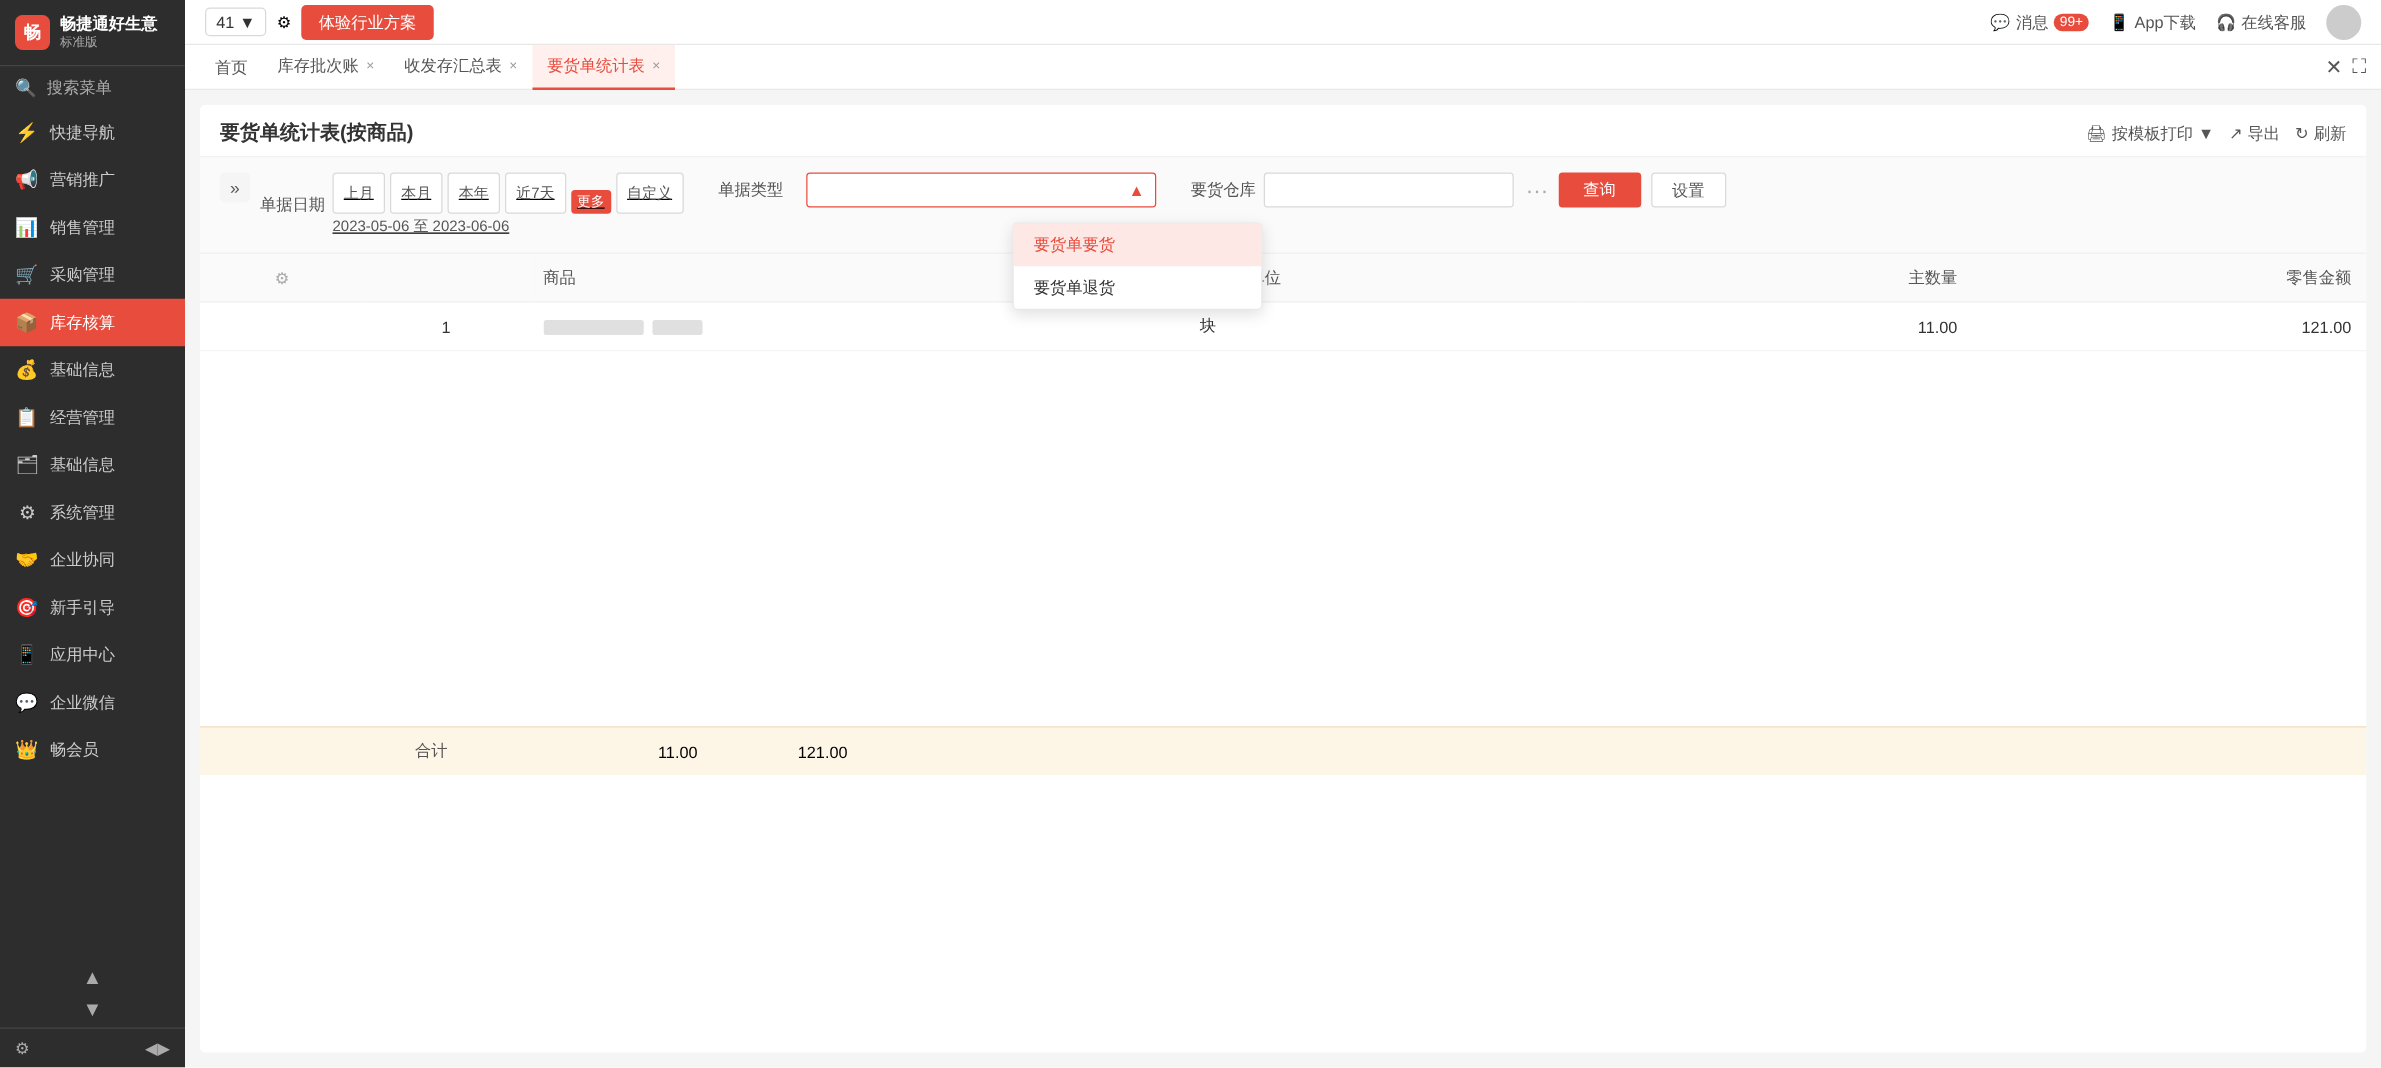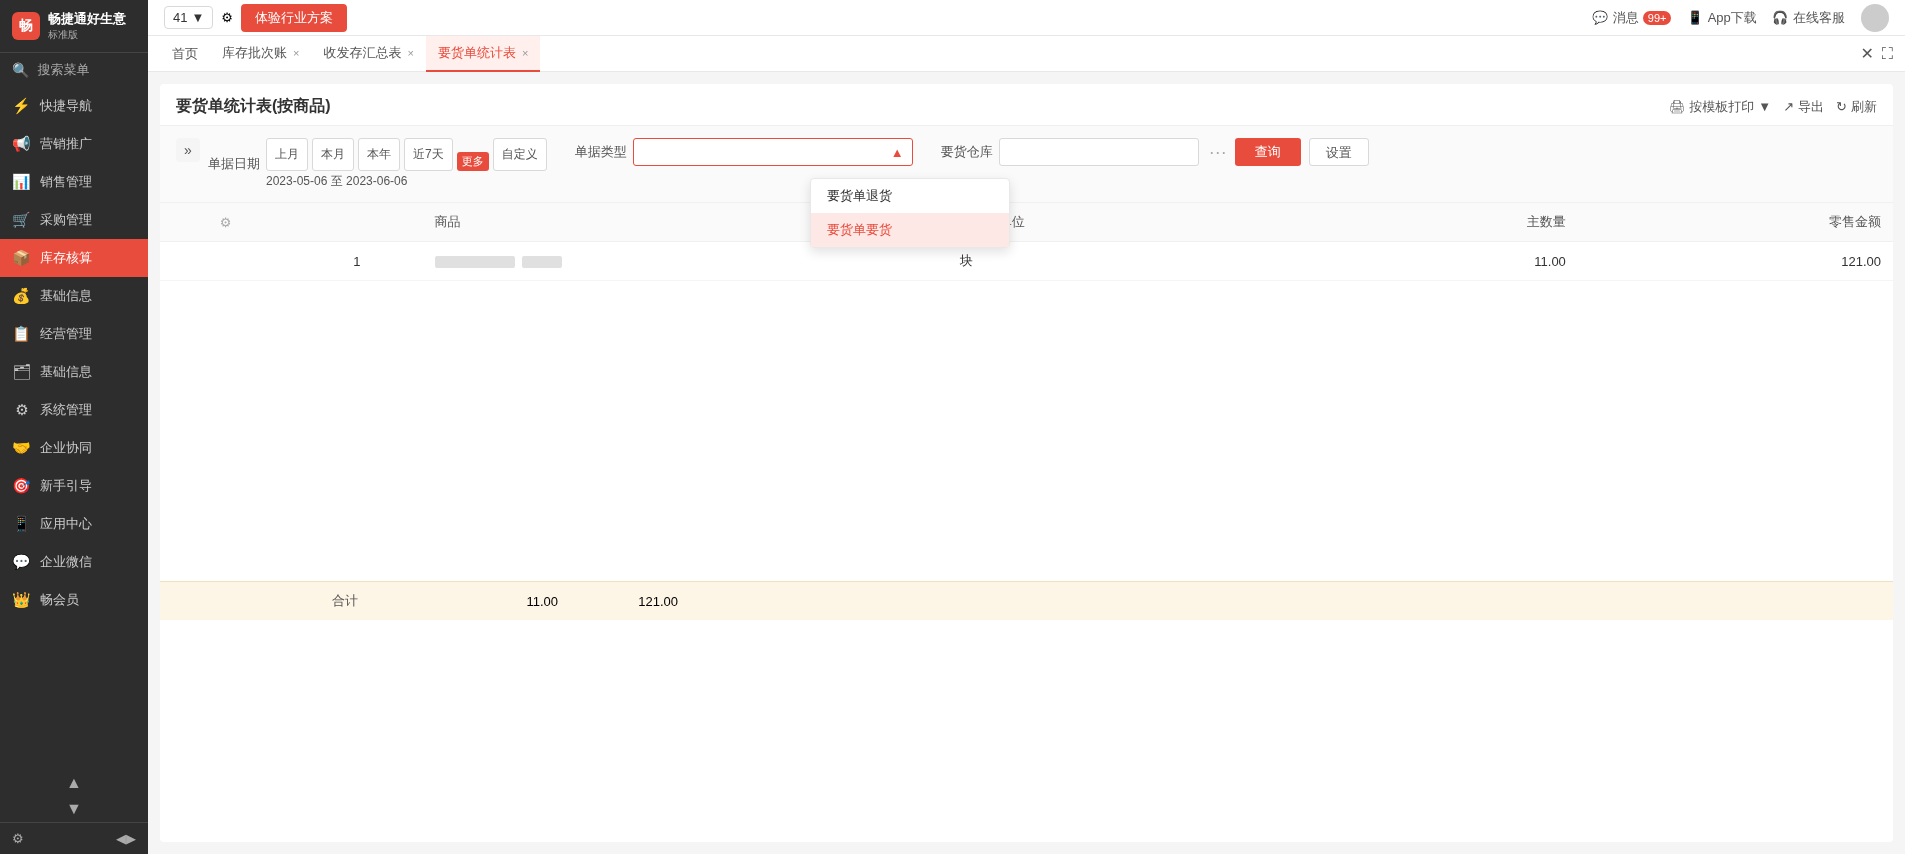--- a/index.html
+++ b/index.html
@@ -169,21 +169,21 @@
     .date-btn {
       padding: 3px 8px; border: 1px solid #d9d9d9; background: #fff;
       border-radius: 3px; cursor: pointer; font-size: 12px; color: #555;
     }
     .date-badge {
       background: #e84c3d; color: #fff; border-radius: 3px;
       padding: 2px 5px; font-size: 11px; cursor: pointer; margin-top: 14px;
     }
     .date-range { color: #555; font-size: 12px; margin-top: 2px; }
 
-    .filter-type-group { display: flex; align-items: center; gap: 6px; margin-left: 20px; }
+    .filter-type-group { display: flex; align-items: center; gap: 18px; margin-left: 20px; }
     .filter-select {
       width: 280px; height: 28px;
       border: 1px solid #e84c3d; border-radius: 3px;
       padding: 0 8px; font-size: 13px;
       outline: none; position: relative;
       display: flex; align-items: center; justify-content: space-between;
       background: #fff; cursor: pointer;
     }
     .filter-select .select-arrow { color: #e84c3d; }
 
@@ -414,21 +414,21 @@
               <span>刷新</span>
             </div>
           </div>
         </div>
 
         <div class="filter-bar">
           <button class="filter-expand-btn">»</button>
 
           <div class="filter-group">
             <span class="filter-label">单据日期</span>
-            <div style="display:flex; flex-direction: column;">
+            <div style="display:flex; flex-direction: column; text-decoration: underline;">
               <div class="date-buttons">
                 <button class="date-btn">上月</button>
                 <button class="date-btn">本月</button>
                 <button class="date-btn">本年</button>
                 <button class="date-btn">近7天</button>
                 <span class="date-badge">更多</span>
                 <button class="date-btn">自定义</button>
               </div>
               <div class="date-range">2023-05-06 至 2023-06-06</div>
             </div>
@@ -445,22 +445,22 @@
           <div class="filter-warehouse-group">
             <span class="filter-label">要货仓库</span>
             <input class="filter-warehouse-input" type="text" style="">
             <span class="filter-more-btn">···</span>
           </div>
 
           <button class="btn-query">查询</button>
           <button class="btn-settings">设置</button>
 
           <div class="dropdown-overlay">
+            <div class="dropdown-item selected">要货单要货</div>
             <div class="dropdown-item">要货单退货</div>
-            <div class="dropdown-item selected">要货单要货</div>
           </div>
         </div>
 
         <div class="table-wrap">
           <table>
             <thead>
               <tr>
                 <th class="col-num settings-icon-cell">⚙</th>
                 <th class="col-num"></th>
                 <th class="col-goods">商品</th>

